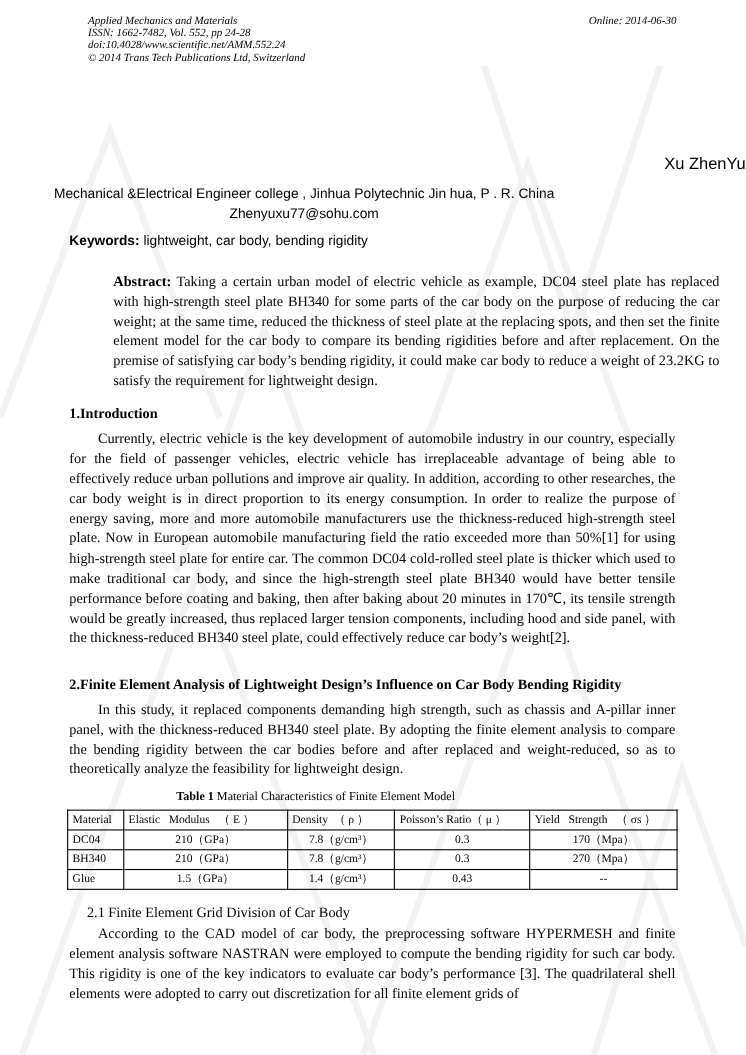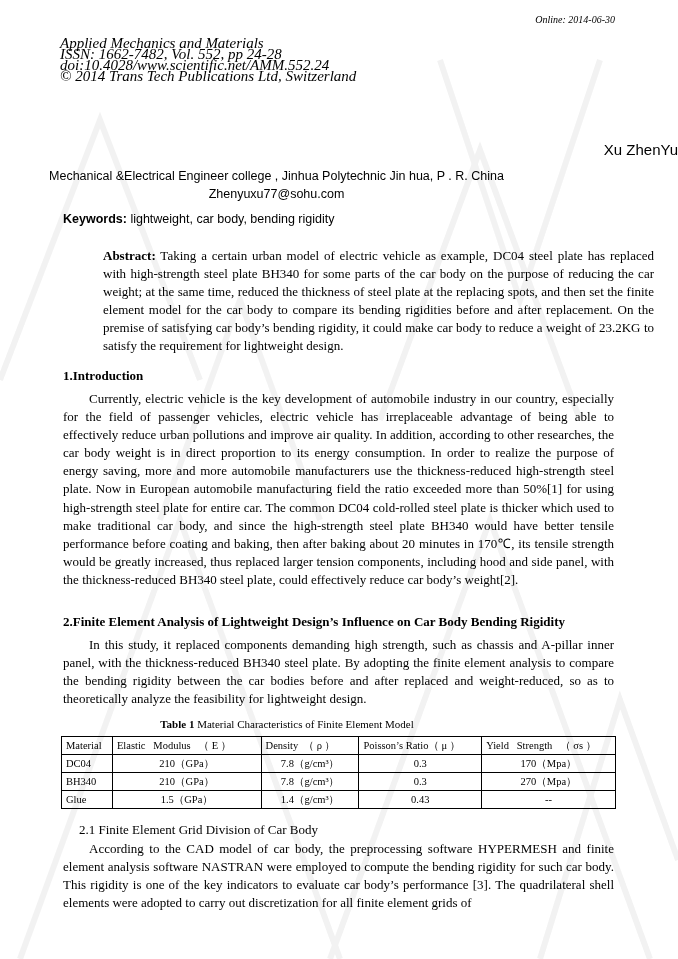--- a/index.html
+++ b/index.html
@@ -6,22 +6,22 @@
   body {
     width: 678px; height: 959px; overflow: hidden; position: relative;
     background: #ffffff; color: #000;
     font-family: "Liberation Serif", serif;
   }
   .wm {
     position: absolute; inset: 0; pointer-events: none; z-index: 0;
   }
   .page { position: absolute; left: 0; top: 0; width: 678px; height: 959px; z-index: 1; }
   .hdr-left {
-    position: absolute; left: 60px; top: 14px;
-    font-style: italic; font-size: 15px; line-height: 11px; margin-top: 24px;
+    position: absolute; left: 80px; top: 14px;
+    font-style: italic; font-size: 10px; line-height: 11px;
   }
   .hdr-right {
     position: absolute; right: 63px; top: 14px;
     font-style: italic; font-size: 10px; line-height: 11px;
   }
   .title {
     position: absolute; left: 0; width: 678px; top: 86px; text-align: center;
     font-family: "Liberation Sans", sans-serif; font-weight: bold; font-size: 15.5px; line-height: 21px;
   }
   .author {

